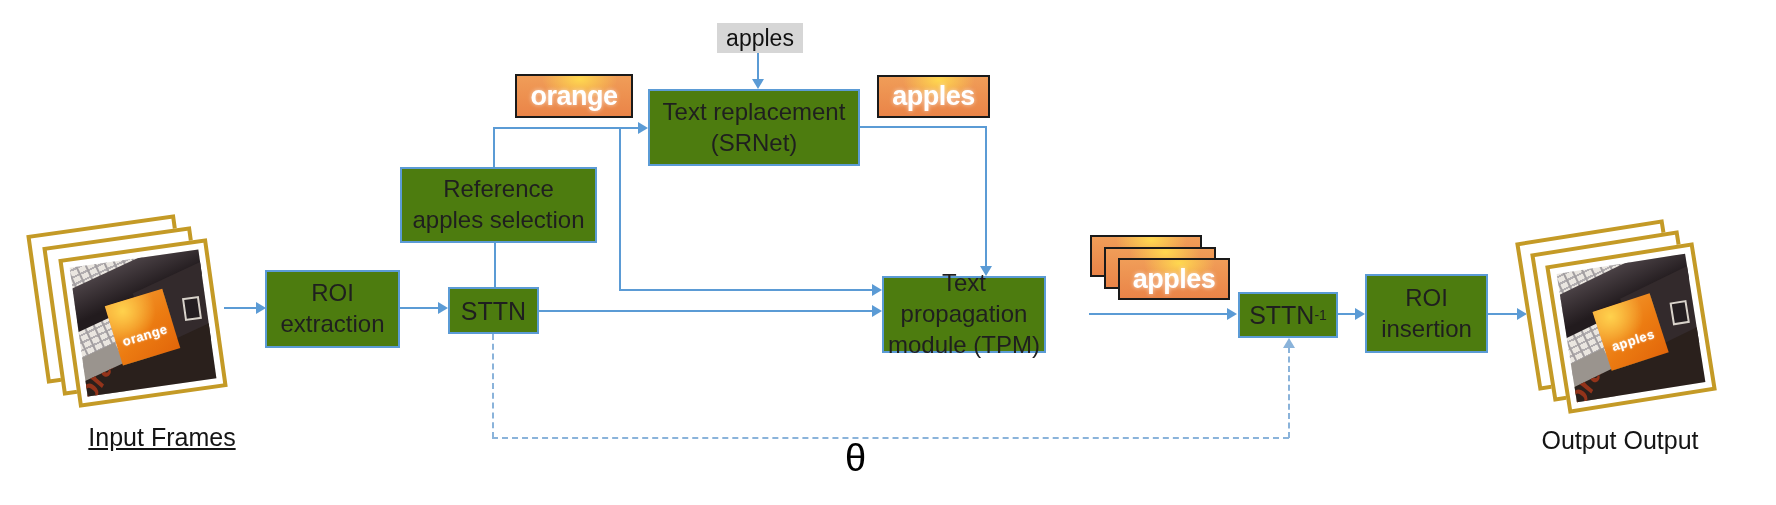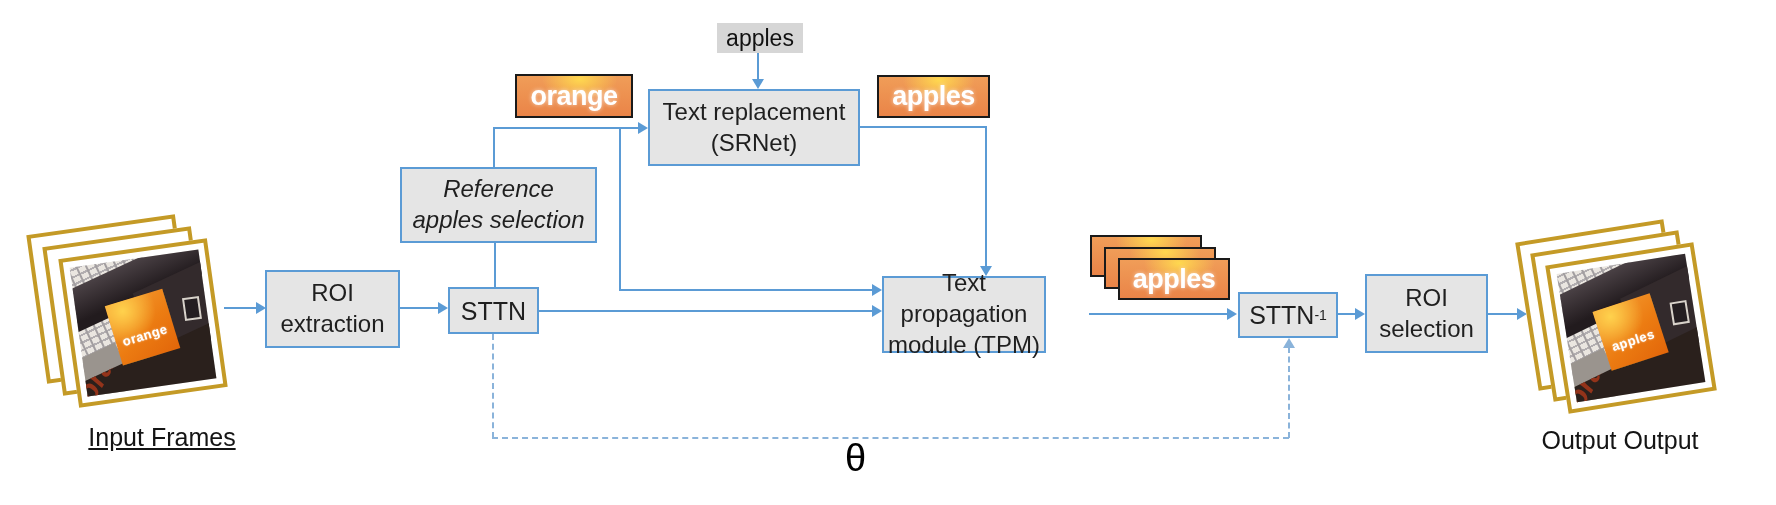--- a/index.html
+++ b/index.html
@@ -7,21 +7,21 @@
   #stage {
     position: relative;
     width: 1776px;
     height: 505px;
     background: #ffffff;
     font-family: "Liberation Sans", sans-serif;
     overflow: hidden;
   }
   .box {
     position: absolute;
-    background: #e5e5e5;
+    background: #4d7c0f;
     border: 2px solid #5b9bd5;
     display: flex;
     flex-direction: column;
     align-items: center;
     justify-content: center;
     text-align: center;
     color: #1f1f1f;
     font-size: 24px;
     line-height: 1.28;
   }
@@ -196,21 +196,21 @@
 
   <div class="box" style="left:265px;top:270px;width:135px;height:78px;">
     <span>ROI</span>
     <span>extraction</span>
   </div>
 
   <div class="box" style="left:448px;top:287px;width:91px;height:47px;font-size:25px;">
     <span>STTN</span>
   </div>
 
-  <div class="box" style="left:400px;top:167px;width:197px;height:76px;font-style:italic;">
+  <div class="box" style="left:400px;top:167px;width:197px;height:76px;">
     <span>Reference</span>
     <span>apples selection</span>
   </div>
 
   <div class="box" style="left:648px;top:89px;width:212px;height:77px;">
     <span>Text replacement</span>
     <span>(SRNet)</span>
   </div>
 
   <div class="box" style="left:882px;top:276px;width:164px;height:77px;">
@@ -218,21 +218,21 @@
     <span>module (TPM)</span>
   </div>
 
   <div class="box" style="left:1238px;top:292px;width:100px;height:46px;font-size:25px;flex-direction:row;">
     <span>STTN</span>
       <sup>-1</sup>
   </div>
 
   <div class="box" style="left:1365px;top:274px;width:123px;height:79px;">
     <span>ROI</span>
-    <span>selection</span>
+    <span>insertion</span>
   </div>
 
   <div class="word-label" style="left:717px;top:23px;width:86px;height:30px;">apples</div>
 
   <div class="patch" style="left:515px;top:74px;width:118px;height:44px;">orange</div>
 
   <div class="patch" style="left:877px;top:75px;width:113px;height:43px;">apples</div>
 
   <div class="patch" style="left:1090px;top:235px;width:112px;height:42px;"></div>
   <div class="patch" style="left:1104px;top:247px;width:112px;height:42px;"></div>

